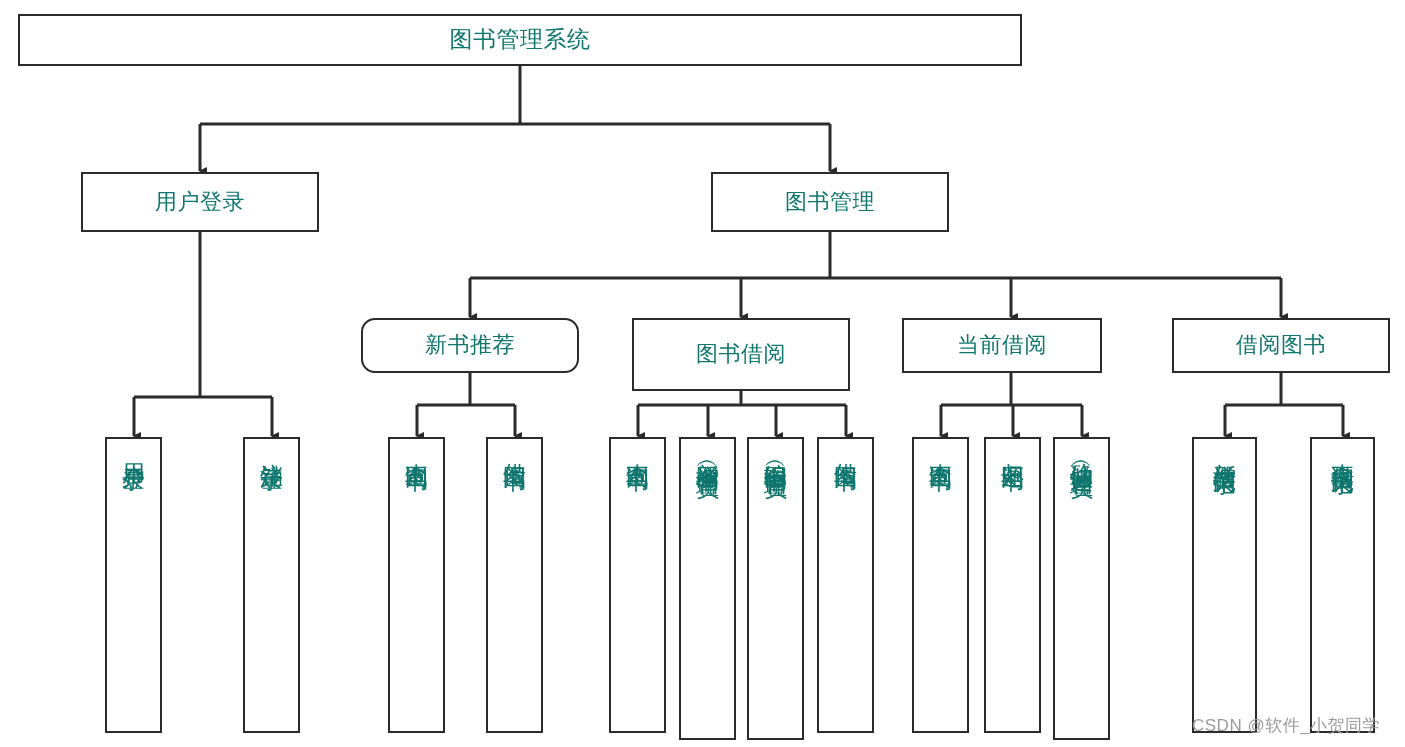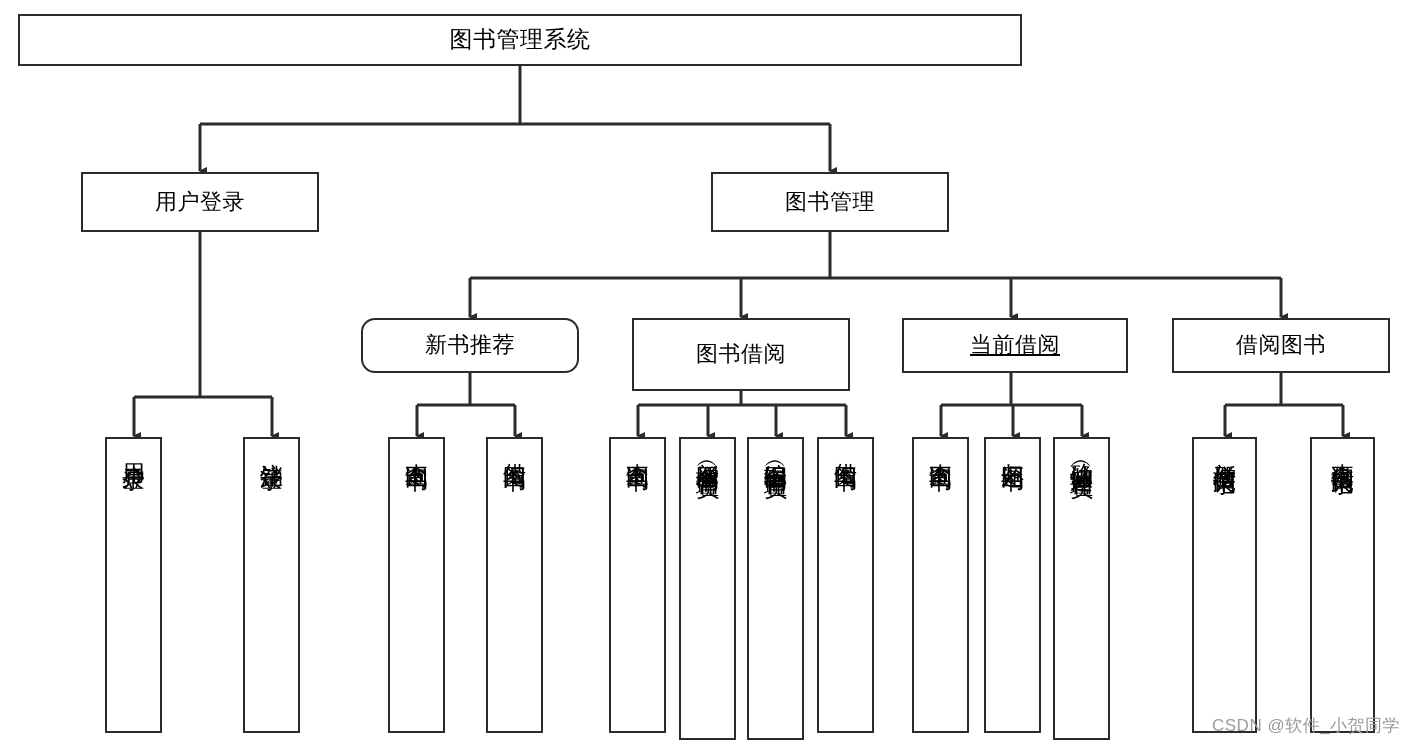--- a/index.html
+++ b/index.html
@@ -24,21 +24,21 @@
     pointer-events: none;
   }
   .node {
     position: absolute;
     box-sizing: border-box;
     border: 2px solid #2b2b2b;
     background: #ffffff;
     display: flex;
     align-items: center;
     justify-content: center;
-    color: #000000;
+    color: #0f766e;
   }
   .node .label {
     display: block;
     text-align: center;
     line-height: 1.28;
     letter-spacing: 0.5px;
   }
   .node.horiz .label {
     font-size: 22px;
     white-space: nowrap;
@@ -55,21 +55,20 @@
     line-height: 1;
     white-space: nowrap;
   }
   .node.root .label { font-size: 23px; }
   .watermark {
     position: absolute;
     font-size: 17px;
     color: #9a9a9a;
     white-space: nowrap;
     letter-spacing: 0.5px;
-    padding-left: 20px;
   }
 </style>
 </head>
 <body>
 
 <div id="canvas">
   <svg class="edges" viewBox="0 0 1405 747">
     <defs>
       <marker id="arrow" markerWidth="9" markerHeight="9" refX="4" refY="7.2" orient="auto" markerUnits="userSpaceOnUse">
         <path d="M0,0 L8,0 L4,8.6 Z" fill="#2b2b2b"></path>
@@ -121,21 +120,21 @@
       </div>
       <div class="node horiz" style="left: 711px; top: 172px; width: 238px; height: 60px;">
         <span class="label">图书管理</span>
       </div>
       <div class="node horiz" style="left: 361px; top: 318px; width: 218px; height: 55px; border-radius: 14px;">
         <span class="label">新书推荐</span>
       </div>
       <div class="node horiz" style="left: 632px; top: 318px; width: 218px; height: 73px;">
         <span class="label">图书借阅</span>
       </div>
-      <div class="node horiz" style="left: 902px; top: 318px; width: 226px; height: 55px; text-decoration: underline;">
+      <div class="node horiz" style="left: 902px; top: 318px; width: 200px; height: 55px;">
         <span class="label">当前借阅</span>
       </div>
       <div class="node horiz" style="left: 1172px; top: 318px; width: 218px; height: 55px;">
         <span class="label">借阅图书</span>
       </div>
       <div class="node vert" style="left: 105px; top: 437px; width: 57px; height: 296px;">
         <span class="label">用户登录</span>
       </div>
       <div class="node vert" style="left: 243px; top: 437px; width: 57px; height: 296px;">
         <span class="label">注销登录</span>

